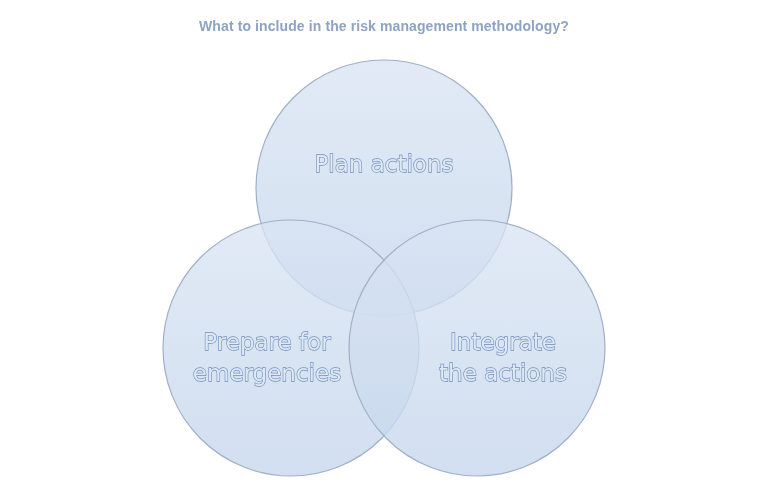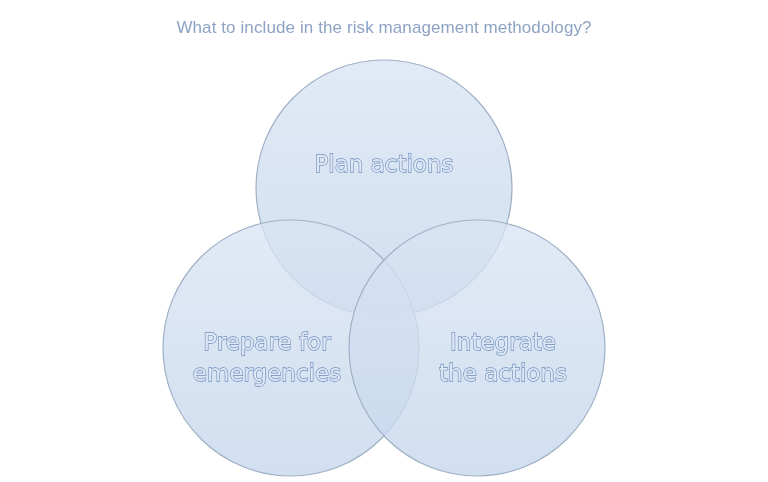--- a/index.html
+++ b/index.html
@@ -13,22 +13,22 @@
       position: relative;
       overflow: hidden;
       font-family: "Liberation Sans", "DejaVu Sans", sans-serif;
     }
     .title {
       position: absolute;
       left: 0;
       top: 18px;
       width: 768px;
       text-align: center;
-      font-size: 17px;
-      font-weight: normal;
+      font-size: 14px;
+      font-weight: bold;
       color: #8ea3c3;
       letter-spacing: 0.1px;
     }
     svg.venn {
       position: absolute;
       left: 0;
       top: 0;
     }
     .venn-label {
       font-family: "DejaVu Sans", "Liberation Sans", sans-serif;

